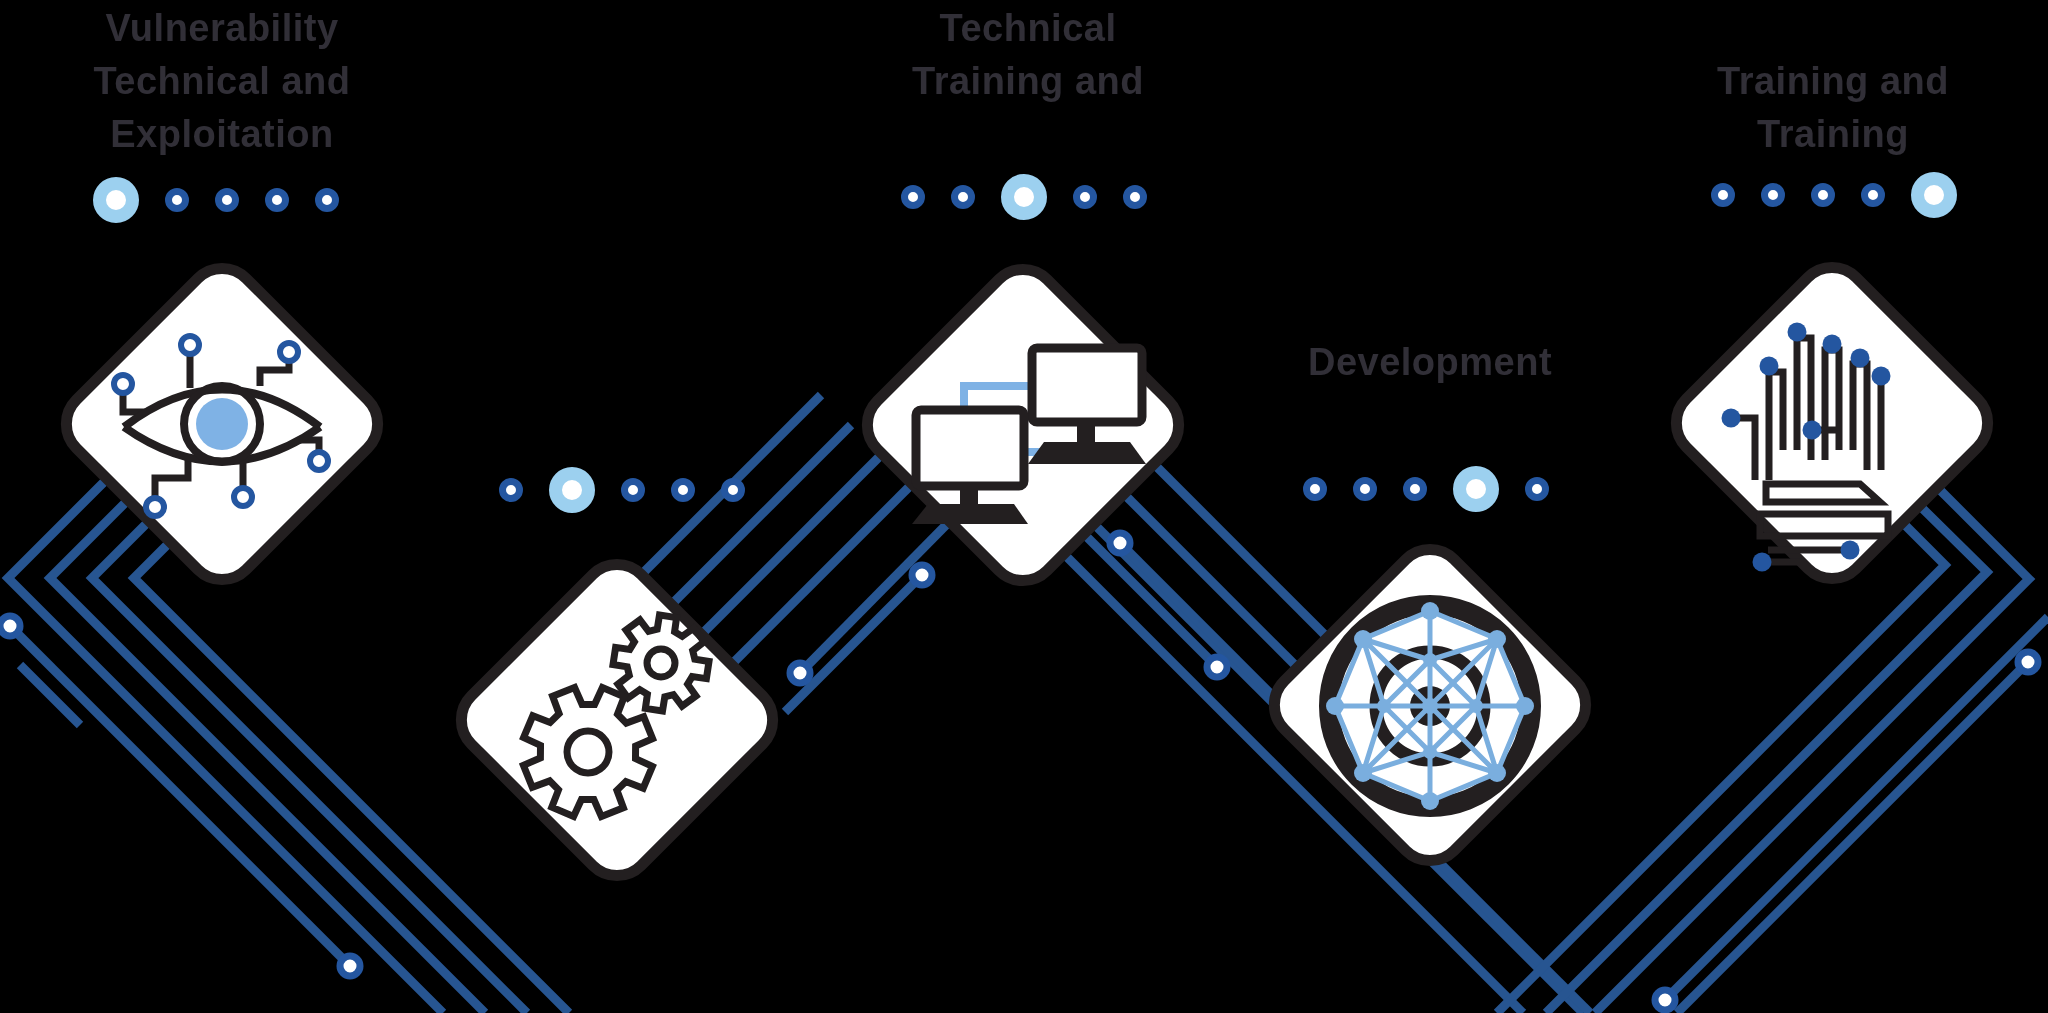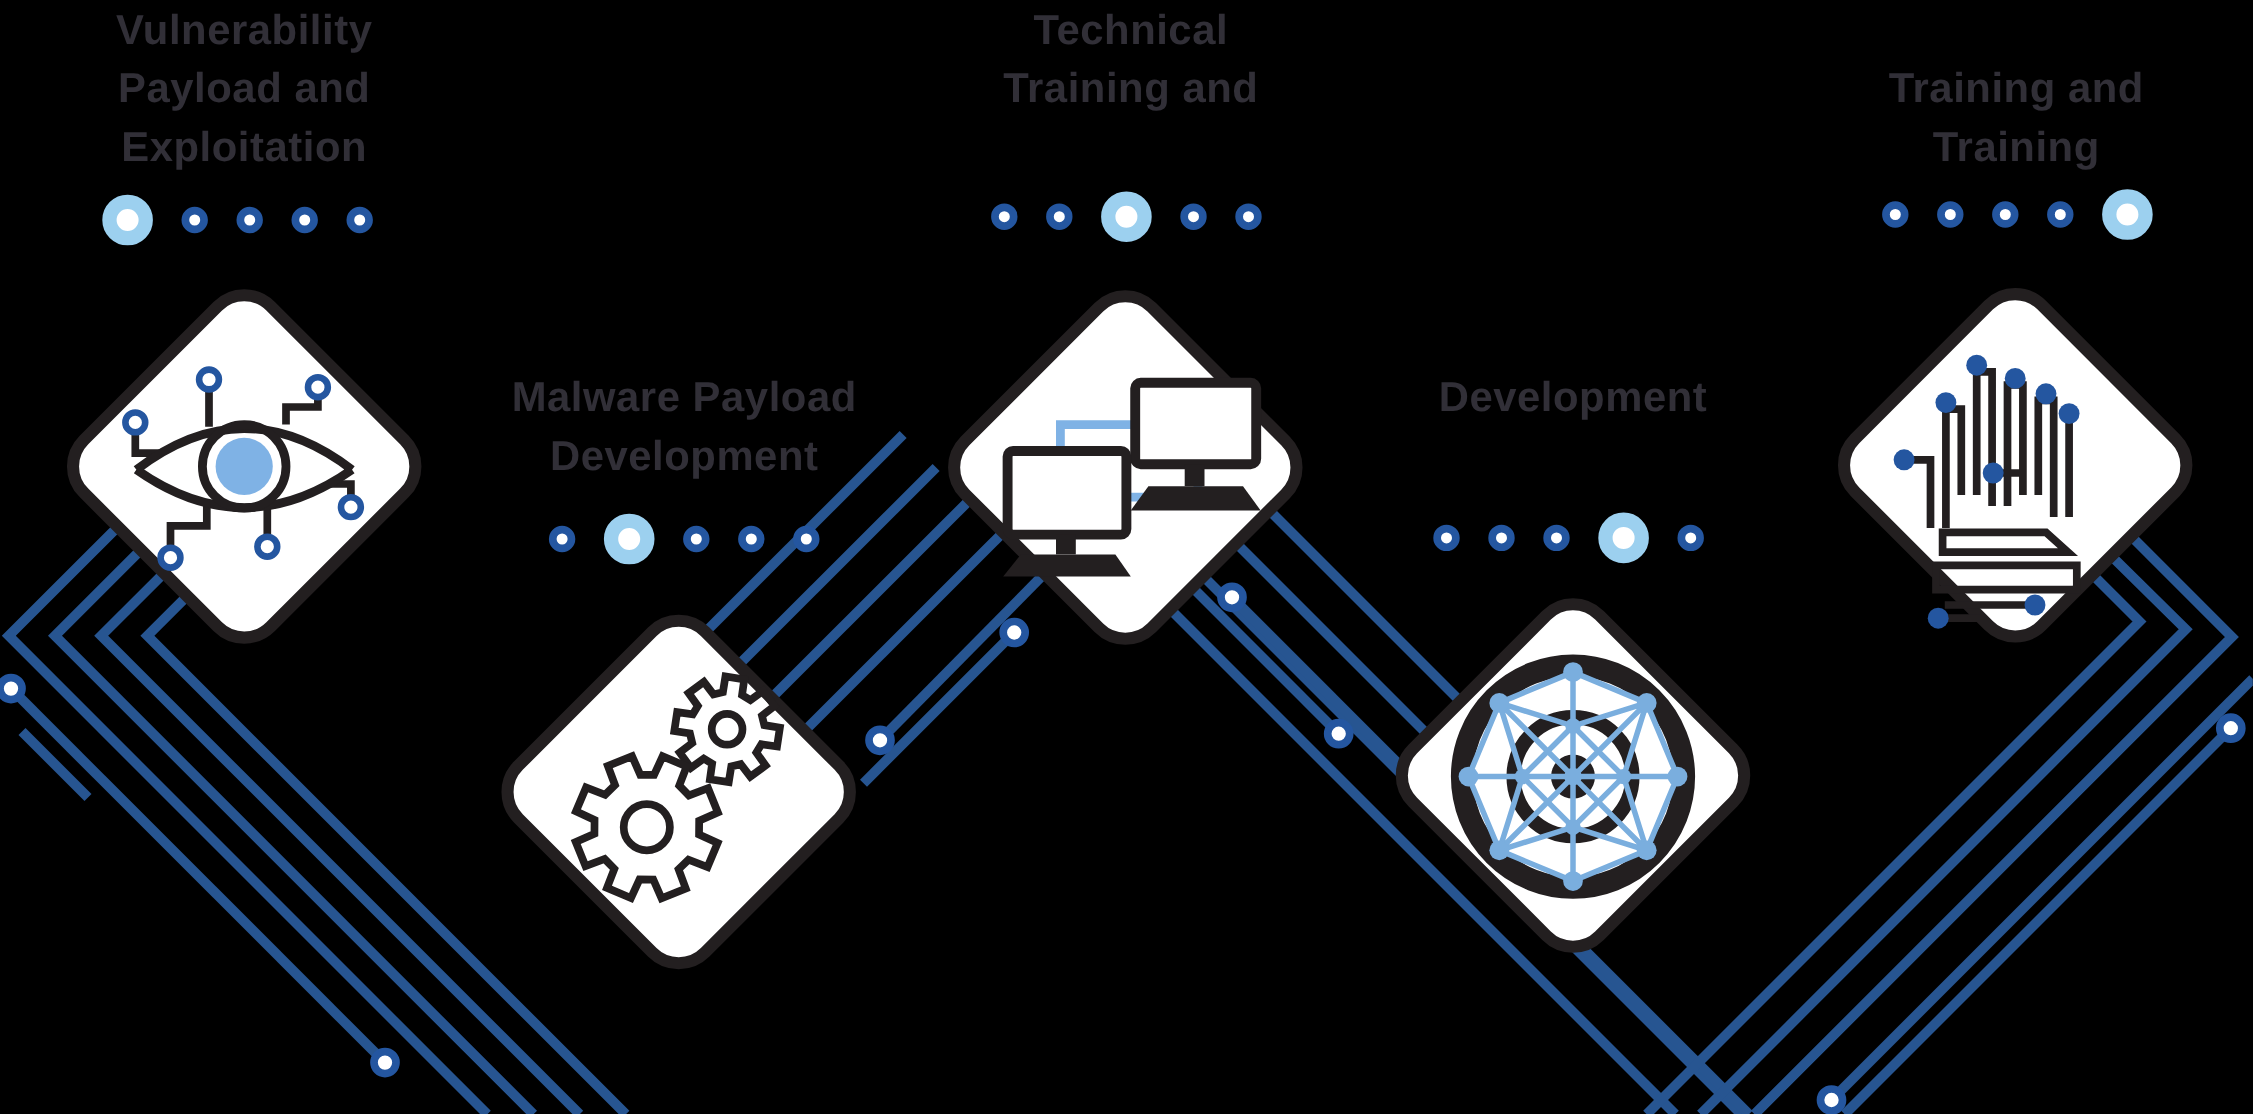--- a/index.html
+++ b/index.html
@@ -156,26 +156,22 @@
           <circle class="bluedot" cx="1812" cy="430" r="9.5"></circle>
             <circle class="bluedot" cx="1850" cy="550" r="9.5"></circle>
           <circle class="bluedot" cx="1762" cy="562" r="9.5"></circle>
         </g>
       </g>
     </g>
   </svg>
 
   <div class="stage-label" style="left:222px;top:2px">
     <div>Vulnerability</div>
-    <div>Payload and</div>
+    <div>Technical and</div>
     <div>Exploitation</div>
-  </div>
-  <div class="stage-label" style="left:622px;top:336px">
-    <div>Malware Payload</div>
-    <div>Development</div>
   </div>
   <div class="stage-label" style="left:1028px;top:2px">
     <div>Technical</div>
     <div>Training and</div>
   </div>
   <div class="stage-label" style="left:1430px;top:336px">
     <div>Development</div>
   </div>
   <div class="stage-label" style="left:1833px;top:55px">
     <div>Training and</div>

